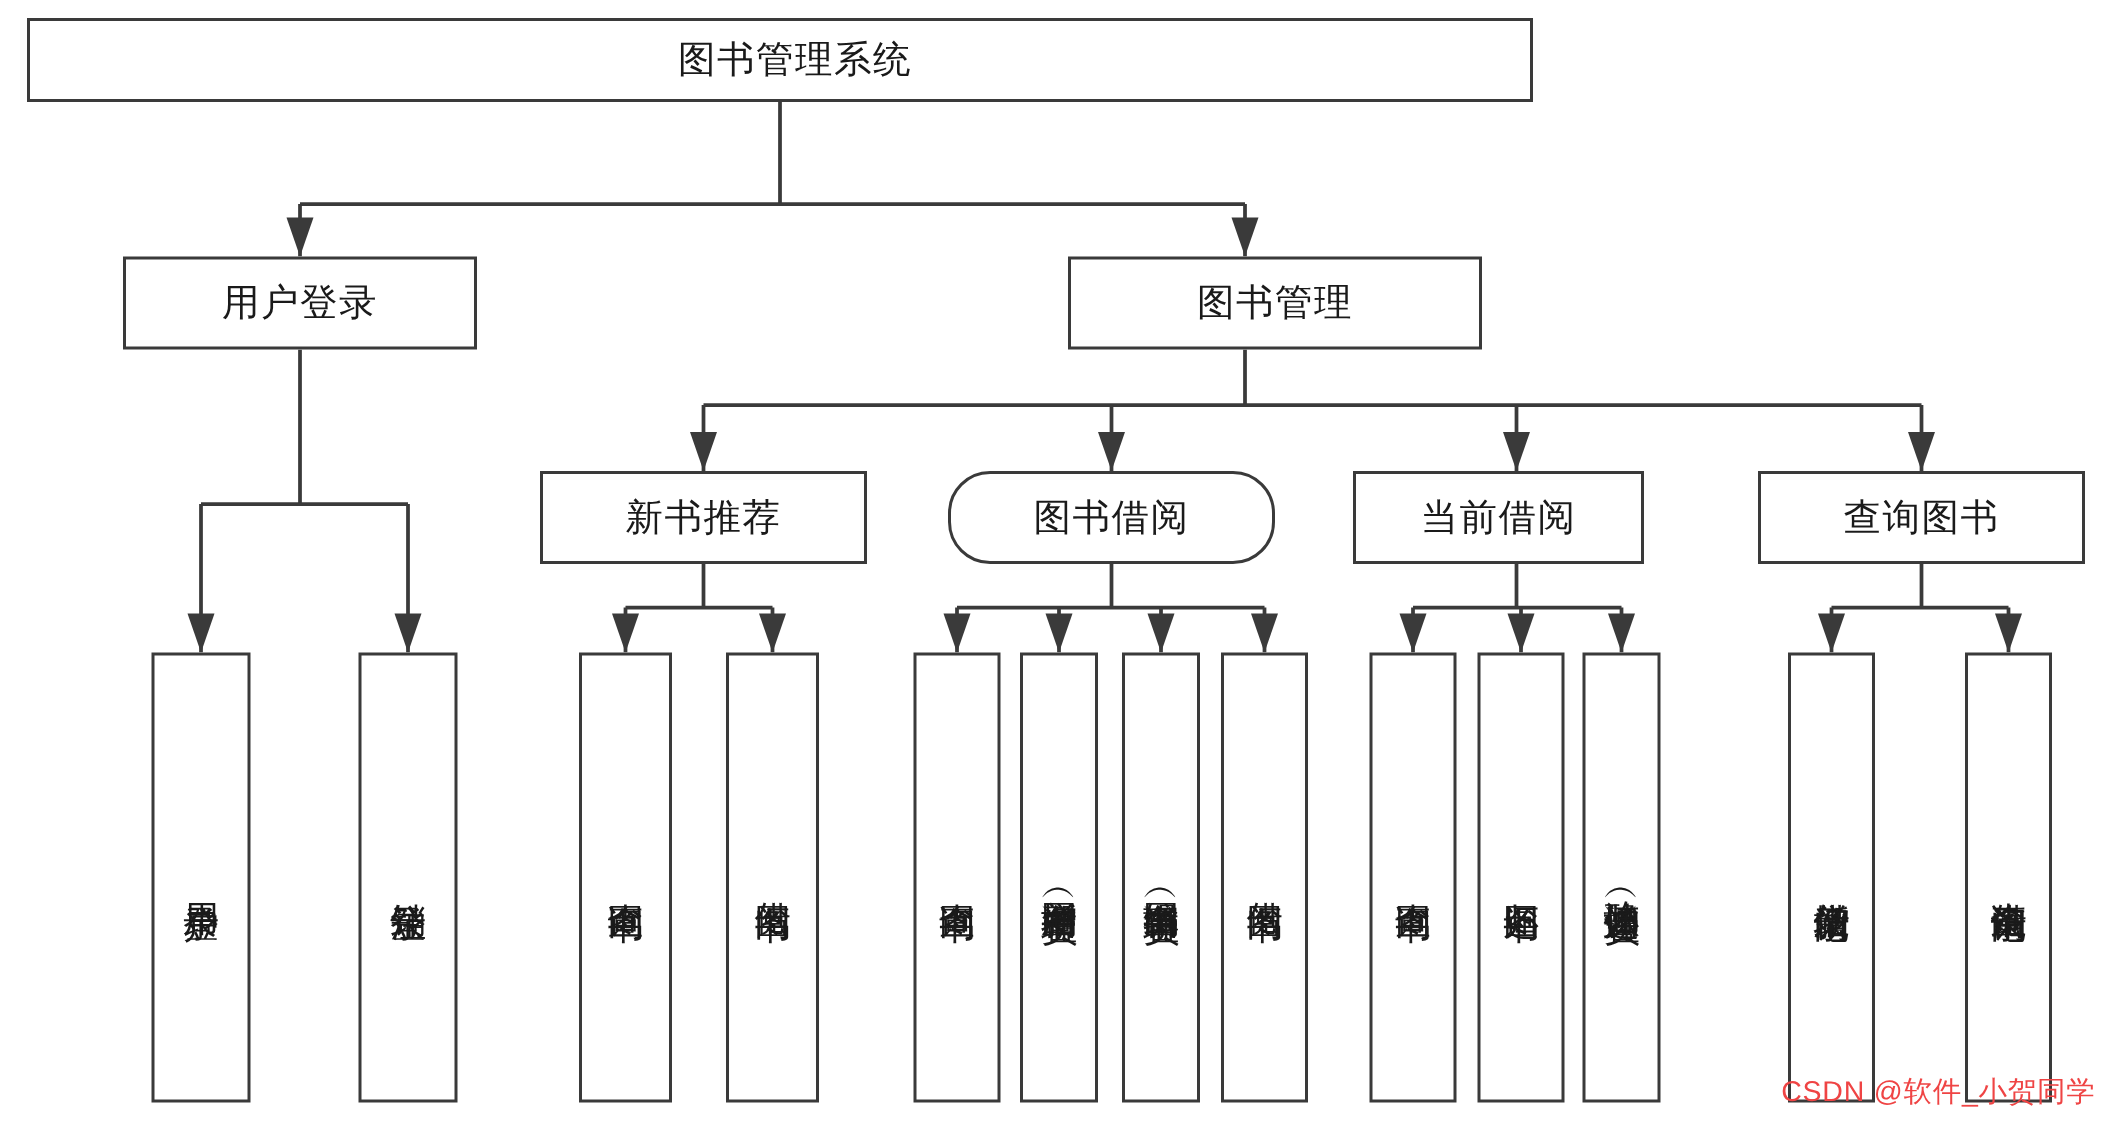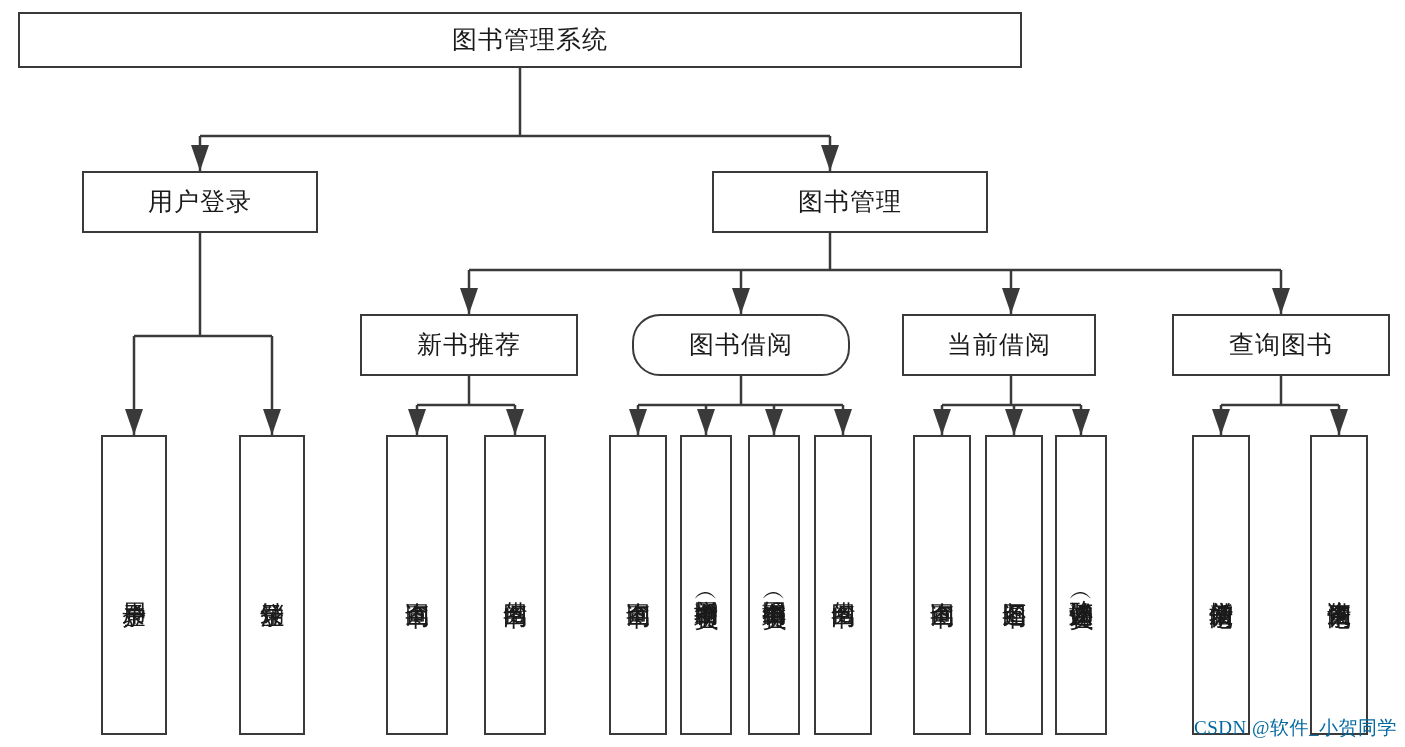--- a/index.html
+++ b/index.html
@@ -68,24 +68,24 @@
   }
   .conn-arrow {
     fill: #3a3a3a;
     stroke: none;
   }
   #watermark {
     position: absolute;
     right: 8px;
     bottom: 6px;
     font-size: 19px;
-    color: #0369a1;
+    color: #ef4444;
     white-space: nowrap;
     letter-spacing: 0.5px;
-    font-family: Liberation Serif, serif;
+    font-family: Liberation Sans, sans-serif;
   }
 </style>
 </head>
 <body>
 
 <div id="diagram-root">
   <svg class="connectors" id="connector-layer" viewBox="0 0 1405 747" preserveAspectRatio="none">
       <line x1="520" y1="68" x2="520" y2="136" class="conn-line"></line>
       <line x1="200" y1="136" x2="830" y2="136" class="conn-line"></line>
       <line x1="200" y1="136" x2="200" y2="171" class="conn-line"></line>

